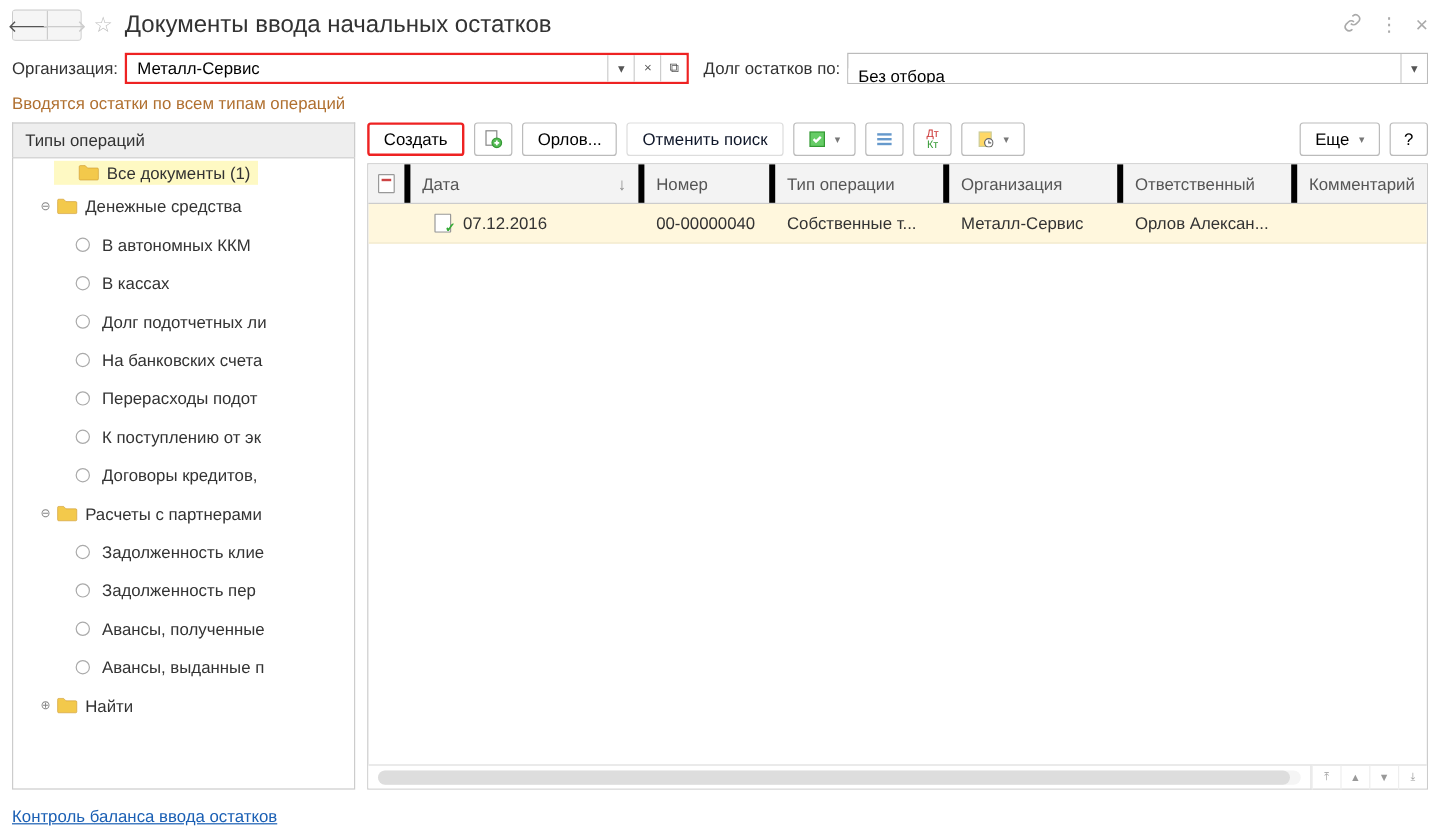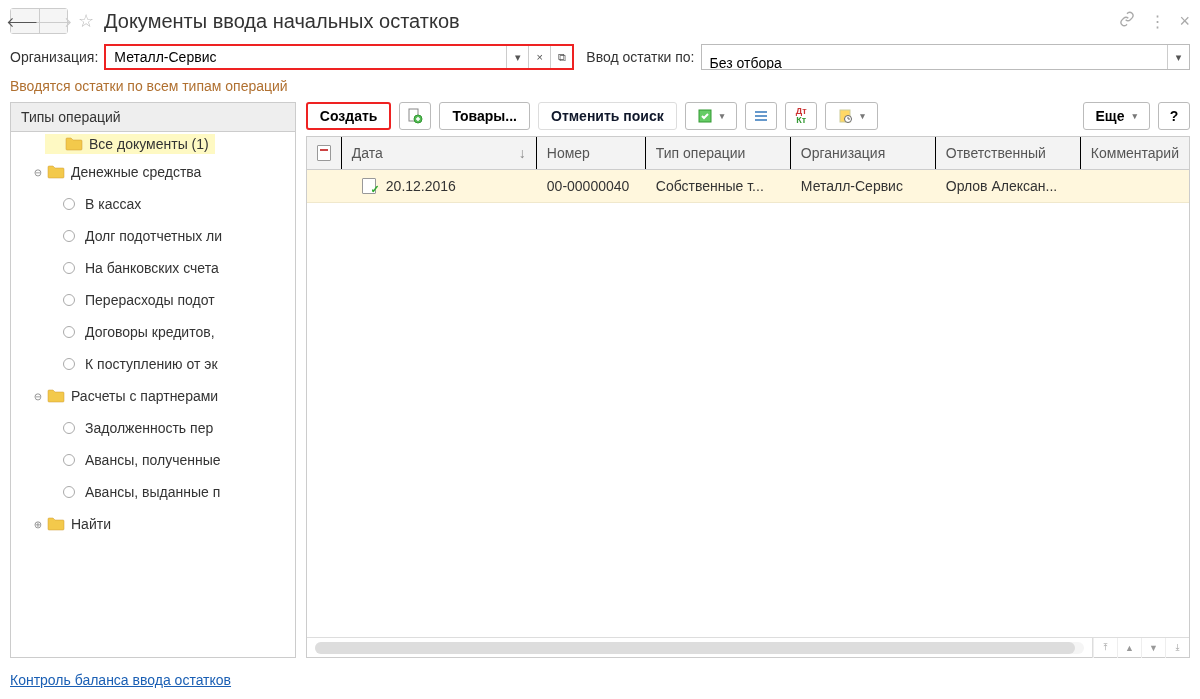--- a/index.html
+++ b/index.html
@@ -46,31 +46,31 @@
 .folder-icon { width: 18px; height: 14px; margin-right: 6px; display: inline-flex; align-items: center; }
 .folder-icon svg { width: 18px; height: 14px; }
 .circle-icon { width: 12px; height: 12px; border: 1.5px solid #aaa; border-radius: 50%; margin-right: 10px; display: inline-block; }
 .tree-hscroll { height: 14px; border-top: 1px solid #eee; position: relative; background: #f7f7f7; }
 
 
 .right-main { flex: 1; display: flex; flex-direction: column; }
 
 
 .toolbar { display: flex; align-items: center; gap: 8px; margin-bottom: 6px; }
-.btn { height: 28px; padding: 0 12px; background: #fff; border: 1px solid #bbb; border-radius: 3px; display: flex; align-items: center; gap: 6px; font-size: 14px; cursor: pointer; font-weight: bold; }
+.btn { height: 28px; padding: 0 12px; background: #fff; border: 1px solid #bbb; border-radius: 3px; display: flex; align-items: center; gap: 6px; font-size: 14px; cursor: pointer; }
 .btn.red { border: 2px solid #e22; }
 .btn.icon-only { width: 32px; padding: 0; justify-content: center; }
 .btn.disabled { color: #0f172a; border-color: #ddd; }
 .btn .dd-arrow { font-size: 9px; color: #777; margin-left: 2px; }
 .toolbar-spacer { flex: 1; }
 
 
 .table-wrap { flex: 1; border: 1px solid #ccc; display: flex; flex-direction: column; position: relative; }
 .table-head { display: flex; background: #f3f3f3; border-bottom: 1px solid #ccc; height: 33px; }
-.th { padding: 8px 10px; border-right: 1px solid #000000; font-size: 14px; color: #555; display: flex; align-items: center; }
+.th { padding: 8px 10px; border-right: 5px solid #000000; font-size: 14px; color: #555; display: flex; align-items: center; }
 .th.icon-col { width: 35px; justify-content: center; padding: 0; }
 .th.date { width: 195px; justify-content: space-between; }
 .th.num { width: 109px; }
 .th.optype { width: 145px; }
 .th.org { width: 145px; }
 .th.resp { width: 145px; }
 .th.comment { flex: 1; border-right: none; }
 
 .table-body { flex: 1; overflow: hidden; }
 .tr { display: flex; height: 33px; align-items: center; background: #fff7dd; border-bottom: 1px solid #f0e8cc; }
@@ -130,21 +130,21 @@
 
 <div class="filter-row">
   <span class="filter-label">Организация:</span>
   <div class="input-group">
     <input class="input-field org-input" value="Металл-Сервис" style="">
     <div class="input-btn">▾</div>
     <div class="input-btn">×</div>
     <div class="input-btn">⧉</div>
   </div>
   <div class="filter-gap"></div>
-  <span class="filter-label">Ввод остатки по:</span>
+  <span class="filter-label">Долг остатков по:</span>
   <div class="input-group no-red" style="flex:1">
     <input class="input-field" style="flex: 1 1 0%; margin-top: 12px;" value="Без отбора">
     <div class="input-btn">▾</div>
   </div>
 </div>
 
 <div class="info-text">Вводятся остатки по всем типам операций</div>
 
 
 <div class="main-area">
@@ -165,53 +165,61 @@
               <span class="expand-icon">⊖</span>
               <span class="folder-icon">
                 <svg viewBox="0 0 18 14">
                   <path d="M1 3 L1 12 Q1 13 2 13 L16 13 Q17 13 17 12 L17 4 Q17 3 16 3 L8 3 L6 1 L2 1 Q1 1 1 2 Z" fill="#f3c94b" stroke="#cc9933" stroke-width="0.5"></path>
                 </svg>
               </span>
               <span>Денежные средства</span>
             </div>
             <div class="tree-item level2">
               <span class="circle-icon"></span>
+              <span>В автономных ККМ</span>
+            </div>
+            <div class="tree-item level2">
+              <span class="circle-icon"></span>
               <span>В кассах</span>
             </div>
             <div class="tree-item level2">
               <span class="circle-icon"></span>
               <span>Долг подотчетных ли</span>
             </div>
             <div class="tree-item level2">
               <span class="circle-icon"></span>
               <span>На банковских счета</span>
             </div>
             <div class="tree-item level2">
               <span class="circle-icon"></span>
               <span>Перерасходы подот</span>
             </div>
             <div class="tree-item level2">
               <span class="circle-icon"></span>
+              <span>К поступлению от эк</span>
+            </div>
+            <div class="tree-item level2">
+              <span class="circle-icon"></span>
               <span>Договоры кредитов,</span>
-            </div>
-            <div class="tree-item level2">
-              <span class="circle-icon"></span>
-              <span>К поступлению от эк</span>
             </div>
             <div class="tree-item level1">
               <span class="expand-icon">⊖</span>
               <span class="folder-icon">
                 <svg viewBox="0 0 18 14">
                   <path d="M1 3 L1 12 Q1 13 2 13 L16 13 Q17 13 17 12 L17 4 Q17 3 16 3 L8 3 L6 1 L2 1 Q1 1 1 2 Z" fill="#f3c94b" stroke="#cc9933" stroke-width="0.5"></path>
                 </svg>
               </span>
               <span>Расчеты с партнерами</span>
             </div>
             <div class="tree-item level2">
               <span class="circle-icon"></span>
+              <span>Задолженность клие</span>
+            </div>
+            <div class="tree-item level2">
+              <span class="circle-icon"></span>
               <span>Задолженность пер</span>
             </div>
             <div class="tree-item level2">
               <span class="circle-icon"></span>
               <span>Авансы, полученные</span>
             </div>
             <div class="tree-item level2">
               <span class="circle-icon"></span>
               <span>Авансы, выданные п</span>
             </div>
@@ -236,21 +244,21 @@
             <span>Создать</span>
           </button>
       <button class="btn icon-only">
         <svg width="16" height="16" viewBox="0 0 16 16">
               <rect x="2" y="1" width="9" height="12" fill="#fff" stroke="#888"></rect>
               <circle cx="11" cy="11" r="4" fill="#5b5" stroke="#393"></circle>
               <path d="M11 9v4M9 11h4" stroke="#fff" stroke-width="1.5"></path>
             </svg>
       </button>
       <button class="btn">
-            <span>Товары...</span>
+            <span>Орлов...</span>
           </button>
       <button class="btn disabled">
             <span>Отменить поиск</span>
           </button>
       <button class="btn">
         <svg width="14" height="14" viewBox="0 0 14 14">
               <rect x="1" y="1" width="12" height="12" fill="#6c6" stroke="#393"></rect>
               <path d="M4 7l2 2 4-4" stroke="#fff" stroke-width="2" fill="none"></path>
             </svg>
         <span class="dd-arrow">▾</span>
@@ -296,21 +304,21 @@
         <div class="th optype">Тип операции</div>
         <div class="th org">Организация</div>
         <div class="th resp">Ответственный</div>
         <div class="th comment">Комментарий</div>
       </div>
       <div class="table-body" id="table-body">
             <div class="tr">
               <div class="td icon-col"></div>
               <div class="td date">
                 <span class="doc-check-icon"></span>
-                <span>20.12.2016</span>
+                <span>07.12.2016</span>
               </div>
               <div class="td num">00-00000040</div>
               <div class="td optype">Собственные т...</div>
               <div class="td org">Металл-Сервис</div>
               <div class="td resp">Орлов Алексан...</div>
               <div class="td comment"></div>
             </div>
           </div>
       <div class="table-footer">
         <div class="hscroll-track">

